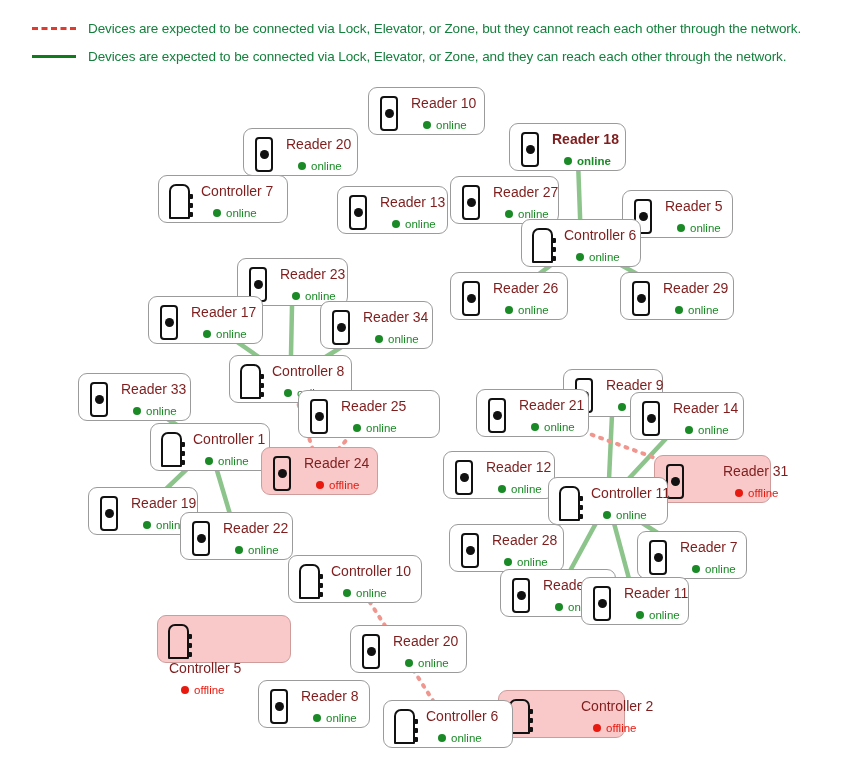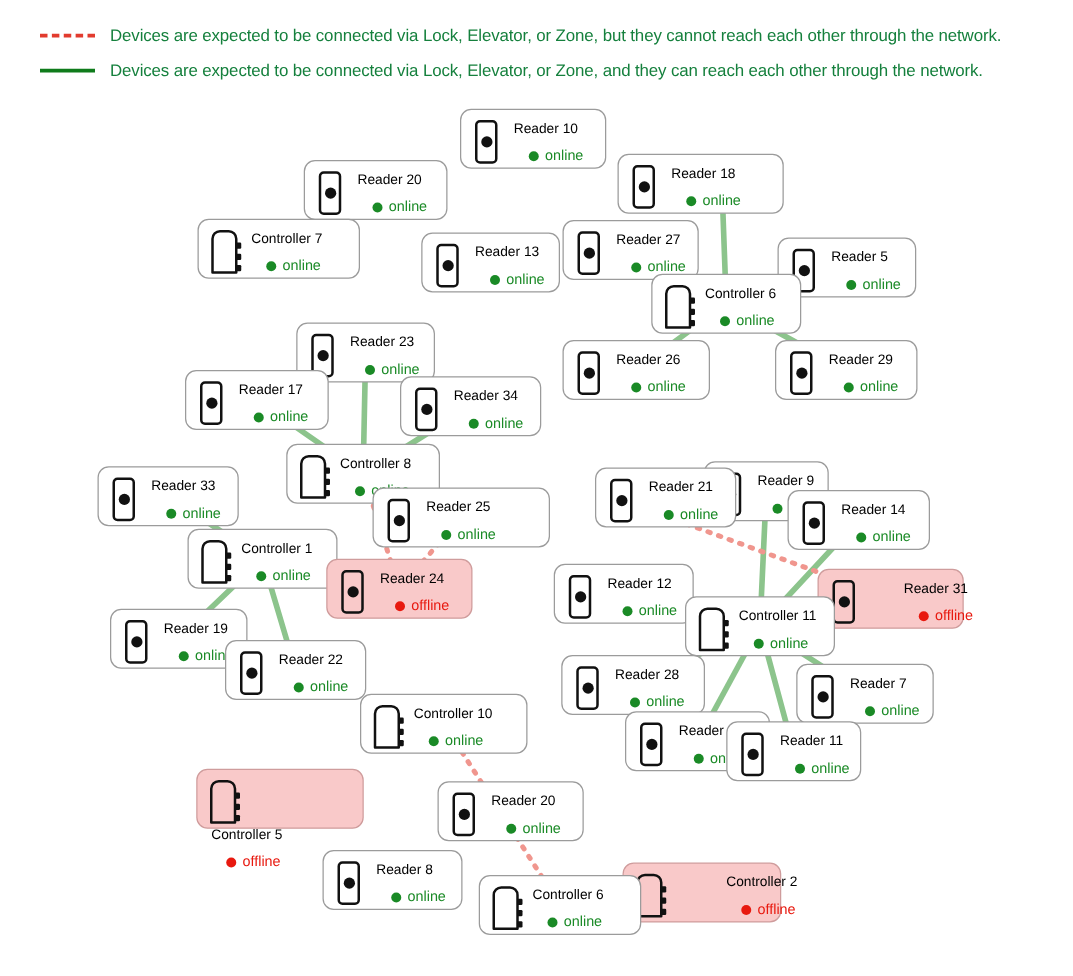--- a/index.html
+++ b/index.html
@@ -129,22 +129,22 @@
   .icon-controller .tab.t3 { top: 26px; }
 
   .node-body {
     display: flex;
     flex-direction: column;
     justify-content: space-between;
     min-height: 36px;
     flex: 1 1 auto;
   }
   .node-label {
-    font-size: 11px;
-    color: #000000;
+    font-size: 14px;
+    color: #7f1d1d;
     line-height: 16px;
     white-space: nowrap;
     padding-left: 2px;
   }
   .node-status {
     display: flex;
     align-items: center;
     margin-top: 5px;
     padding-left: 14px;
   }
@@ -224,21 +224,21 @@
             </div>
           </div>
           <div class="node-body">
             <div class="node-label">Reader 20</div>
             <div class="node-status">
               <span class="status-dot"></span>
               <span class="status-text">online</span>
             </div>
           </div>
         </div>
-        <div class="node" style="left: 494px; top: 123px; width: 133px; height: 48px;">
+        <div class="node" style="left: 509px; top: 123px; width: 117px; height: 48px; font-weight: bold;">
           <div class="node-icon">
             <div class="icon-reader">
               <div class="dot"></div>
             </div>
           </div>
           <div class="node-body">
             <div class="node-label">Reader 18</div>
             <div class="node-status">
               <span class="status-dot"></span>
               <span class="status-text">online</span>
@@ -426,21 +426,21 @@
             </div>
           </div>
           <div class="node-body">
             <div class="node-label">Reader 9</div>
             <div class="node-status">
               <span class="status-dot"></span>
               <span class="status-text">online</span>
             </div>
           </div>
         </div>
-        <div class="node" style="left: 476px; top: 374px; width: 113px; height: 48px;">
+        <div class="node" style="left: 476px; top: 389px; width: 113px; height: 48px;">
           <div class="node-icon">
             <div class="icon-reader">
               <div class="dot"></div>
             </div>
           </div>
           <div class="node-body">
             <div class="node-label">Reader 21</div>
             <div class="node-status">
               <span class="status-dot"></span>
               <span class="status-text">online</span>

